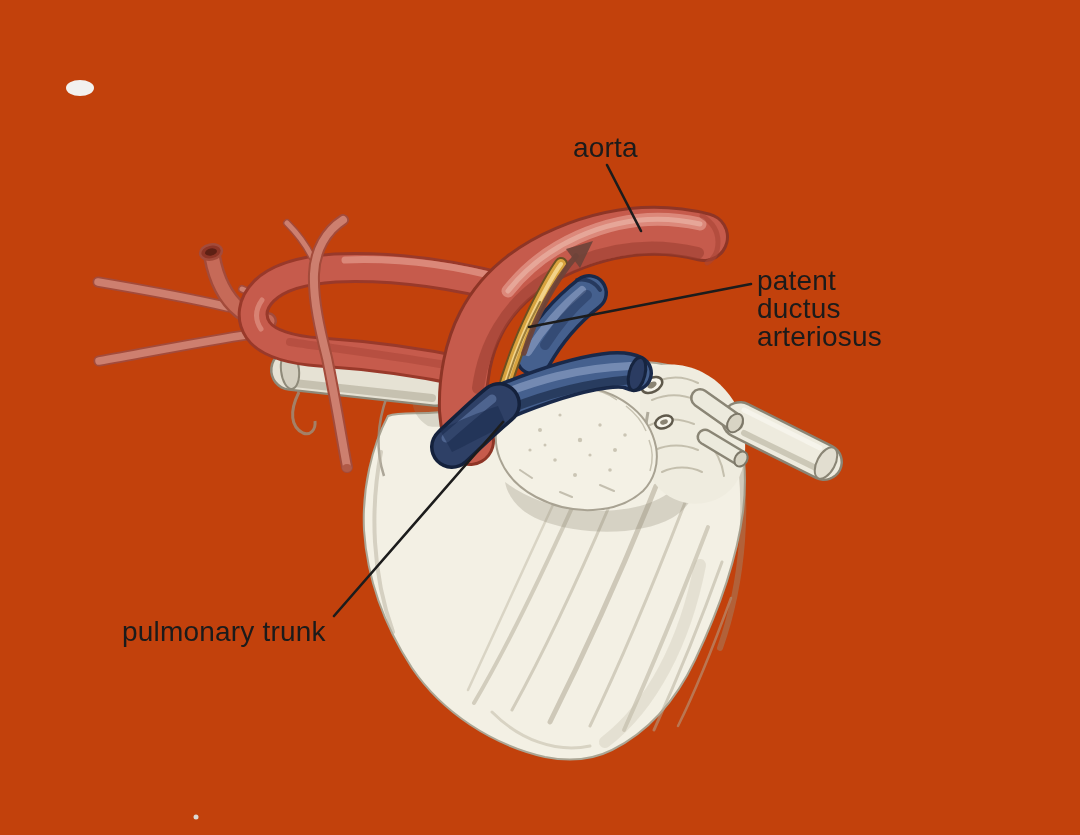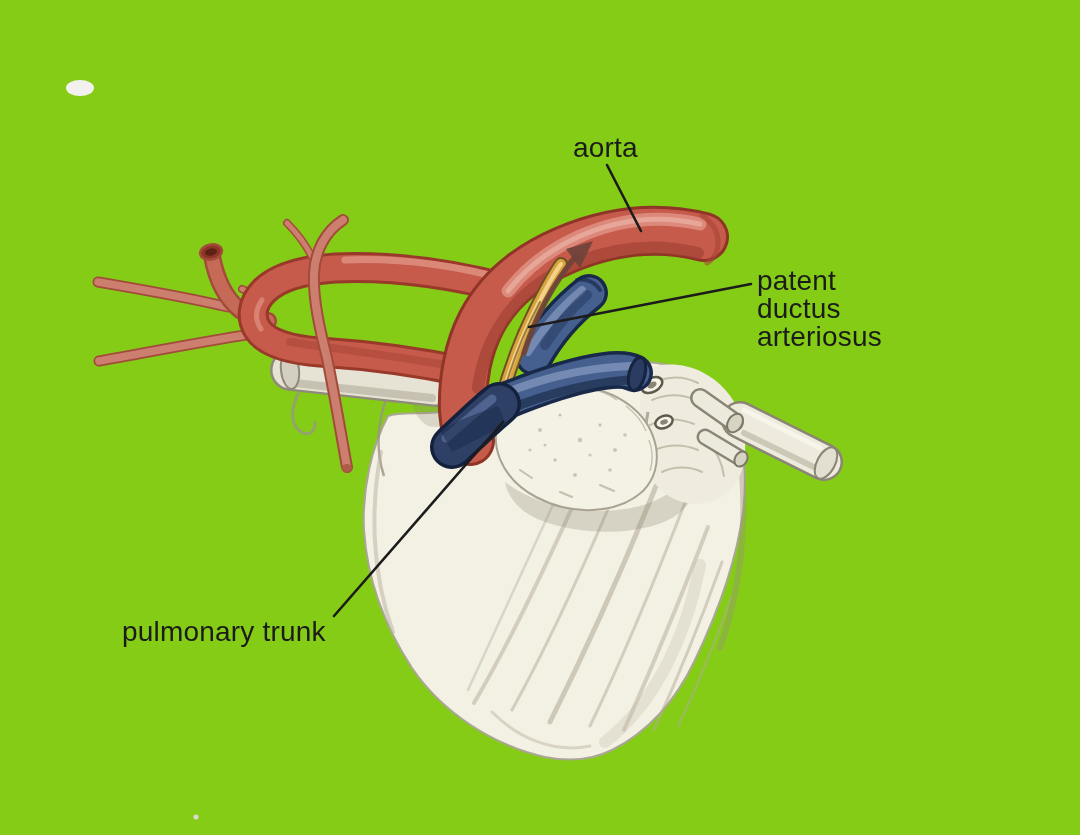--- a/index.html
+++ b/index.html
@@ -1,16 +1,16 @@
 <!DOCTYPE html>
 <html><head>
 <meta charset="utf-8">
 <style>
   html,body{margin:0;padding:0;background:#ffffff;}
-  .stage{position:relative;width:1080px;height:835px;background:#84cc16;overflow:hidden;
+  .stage{position:relative;width:1080px;height:835px;background:#c2410c;overflow:hidden;
          font-family:"Liberation Sans", sans-serif;}
   svg{position:absolute;left:0;top:0;}
   text{font-family:"Liberation Sans", sans-serif;fill:#1b1b1b;}
   .lbl{font-size:28px;letter-spacing:0.2px;}
 </style>
 </head>
 <body>
 
 <div class="stage">
 <svg width="1080" height="835" viewBox="0 0 1080 835">

